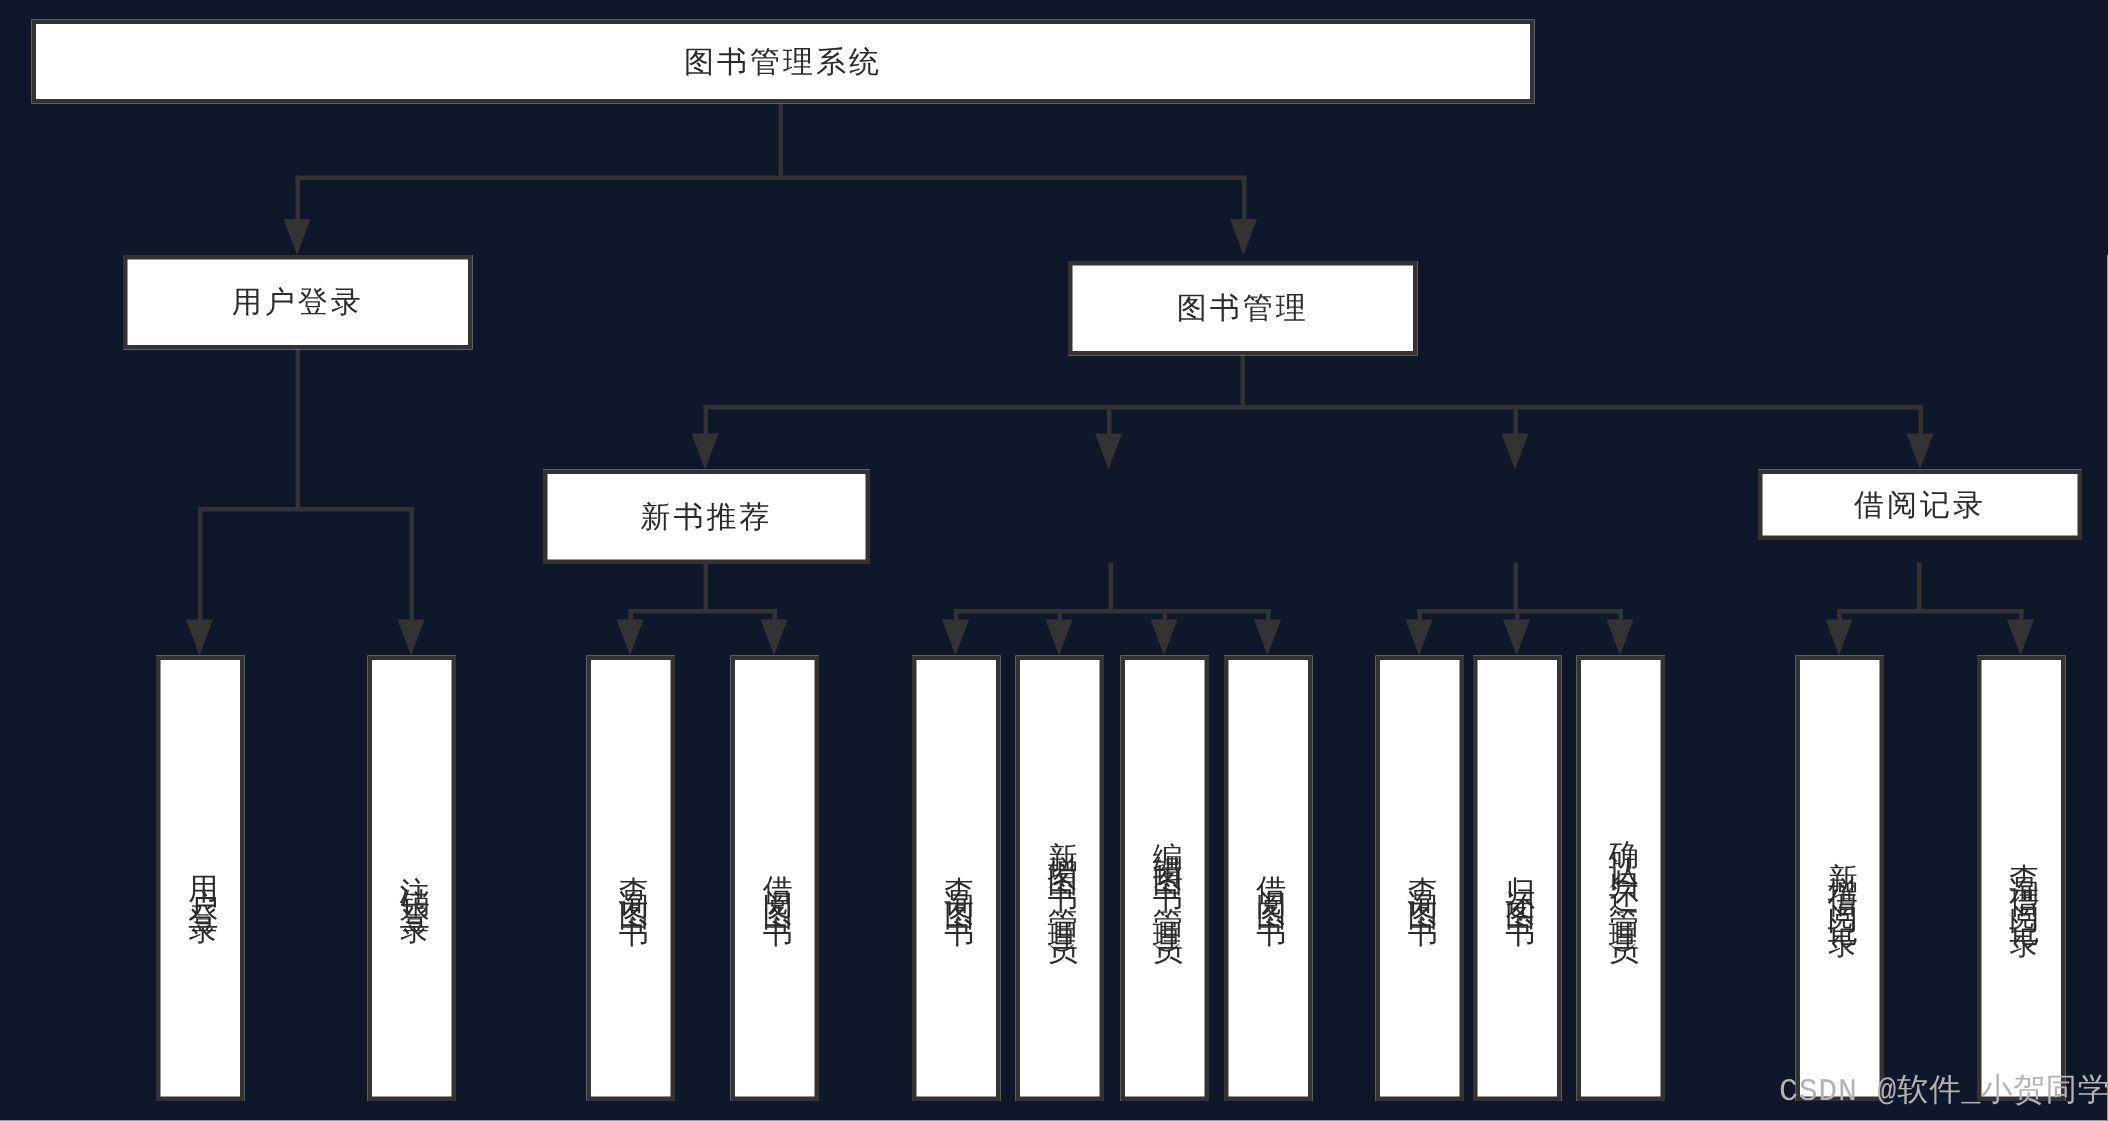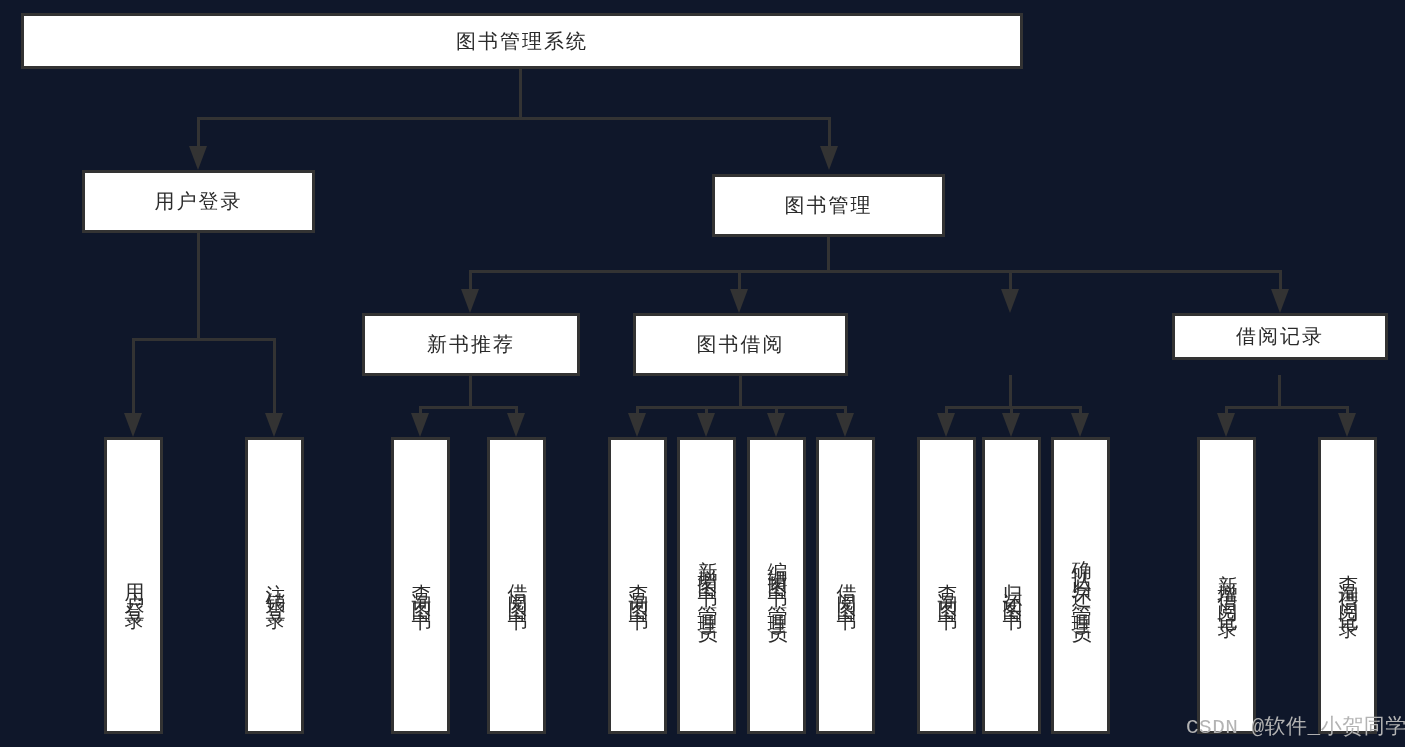--- a/index.html
+++ b/index.html
@@ -108,23 +108,20 @@
   <div class="box box-login">
     <span>用户登录</span>
   </div>
   <div class="box box-mgmt">
     <span>图书管理</span>
   </div>
 
   <div class="box box-g0">
     <span>新书推荐</span>
   </div>
-  <div class="box box-g1">
-    <span>图书借阅</span>
-  </div>
   <div class="box box-g3">
     <span>借阅记录</span>
   </div>
 
   <div class="leaf" style="left:104px;">
     <span>用户登录</span>
   </div>
   <div class="leaf" style="left:245px;">
     <span>注销登录</span>
   </div>

